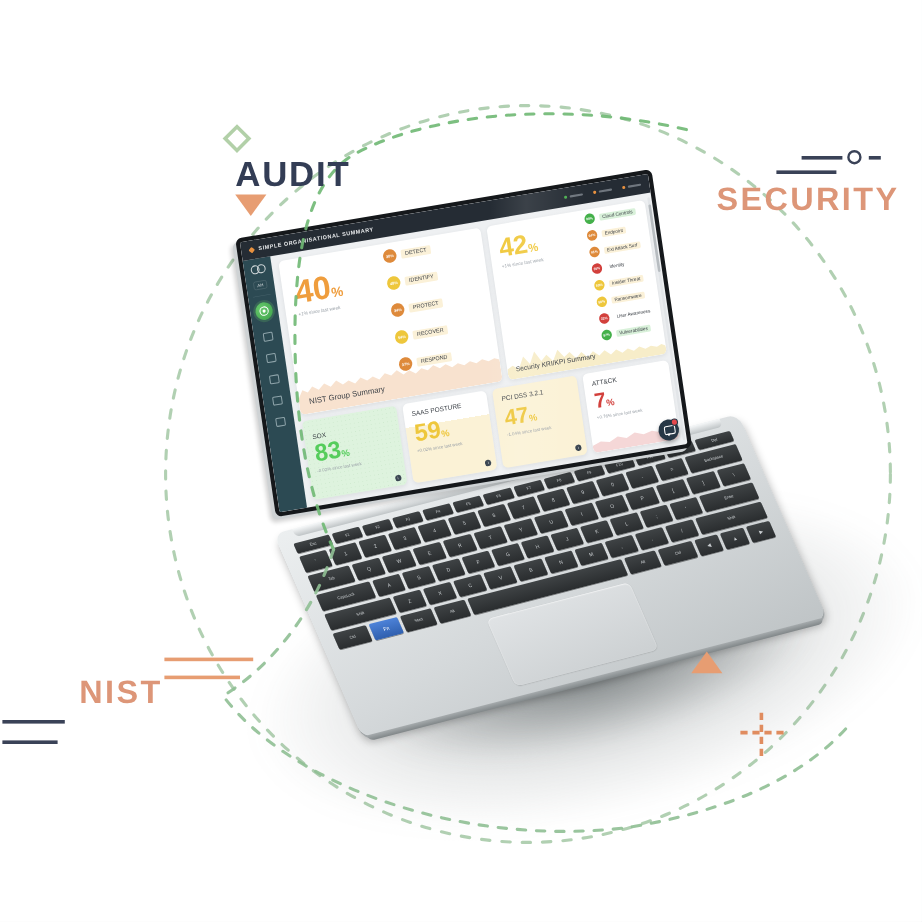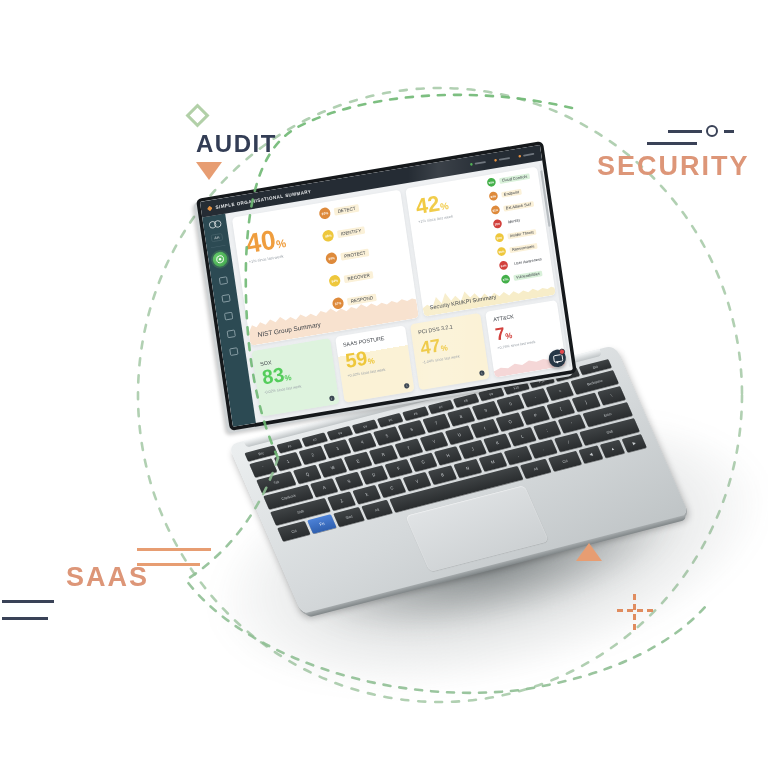--- a/index.html
+++ b/index.html
@@ -120,21 +120,21 @@
   .chatbtn .tail{position:absolute;left:15px;top:27px;width:0;height:0;
         border-left:4px solid transparent;border-right:4px solid transparent;border-top:5px solid #fff;}
   .chatbtn .ndot{position:absolute;right:0;top:0;width:10px;height:10px;border-radius:50%;
         background:#e5484d;border:2px solid #263746;}
 
   .scrollbar{position:absolute;right:3px;top:44px;bottom:8px;width:5px;background:#e2e5e8;border-radius:3px;z-index:7;}
   .scroll-thumb{position:absolute;top:14px;left:0;width:5px;height:130px;background:#b7bcc0;border-radius:3px;}
 
   
   .word{position:absolute;font-weight:bold;letter-spacing:1.5px;z-index:40;}
-  .w-audit{left:196px;top:130px;font-size:24px;color:#333d55;}
+  .w-audit{left:196px;top:130px;font-size:29px;color:#333d55;}
   .w-security{left:597px;top:151px;font-size:27px;color:#dd9678;letter-spacing:2px;}
   .w-risk{left:66px;top:562px;font-size:27px;color:#dd9678;letter-spacing:2px;}
   .w-compliance{left:571px;top:564px;font-size:23px;color:#333d55;letter-spacing:2px;}
   .orn{position:absolute;z-index:40;}
   .tri-down{left:196px;top:162px;width:0;height:0;border-left:13px solid transparent;
         border-right:13px solid transparent;border-top:18px solid #e79d72;}
   .tri-up{left:576px;top:543px;width:0;height:0;border-left:13px solid transparent;
         border-right:13px solid transparent;border-bottom:18px solid #e79d72;}
   .diamond{left:189px;top:107px;width:11px;height:11px;border:3px solid #b2d0a8;transform:rotate(45deg);}
   .sec-line1{left:668px;top:130px;width:34px;height:3px;background:#3a4257;}
@@ -426,21 +426,21 @@
     </div>
   </div>
 
   <svg class="decor" width="768" height="768" style="z-index:35">
     <path d="M 572 108 C 470 84 360 94 296 128 C 258 150 248 204 246 262 C 244 346 256 410 278 458" fill="none" stroke="#6fb873" stroke-width="2.6" stroke-dasharray="7 9" stroke-linecap="round" opacity="0.9"></path>
     <path d="M 278 458 C 262 508 230 552 186 580 C 240 652 380 706 520 690 C 612 676 672 644 706 606" fill="none" stroke="#8fbf94" stroke-width="2.6" stroke-dasharray="7 9" stroke-linecap="round" opacity="0.9"></path>
   </svg>
 
   <div class="word w-audit">AUDIT</div>
   <div class="word w-security">SECURITY</div>
-  <div class="word w-risk">SAAS</div>
+  <div class="word w-risk">NIST</div>
 
   <div class="orn tri-down"></div>
   <div class="orn tri-up"></div>
   <div class="orn diamond"></div>
   <div class="orn sec-line1"></div>
   <div class="orn sec-circle"></div>
   <div class="orn sec-dash"></div>
   <div class="orn sec-line2"></div>
   <div class="orn risk-line1"></div>
   <div class="orn risk-line2"></div>

